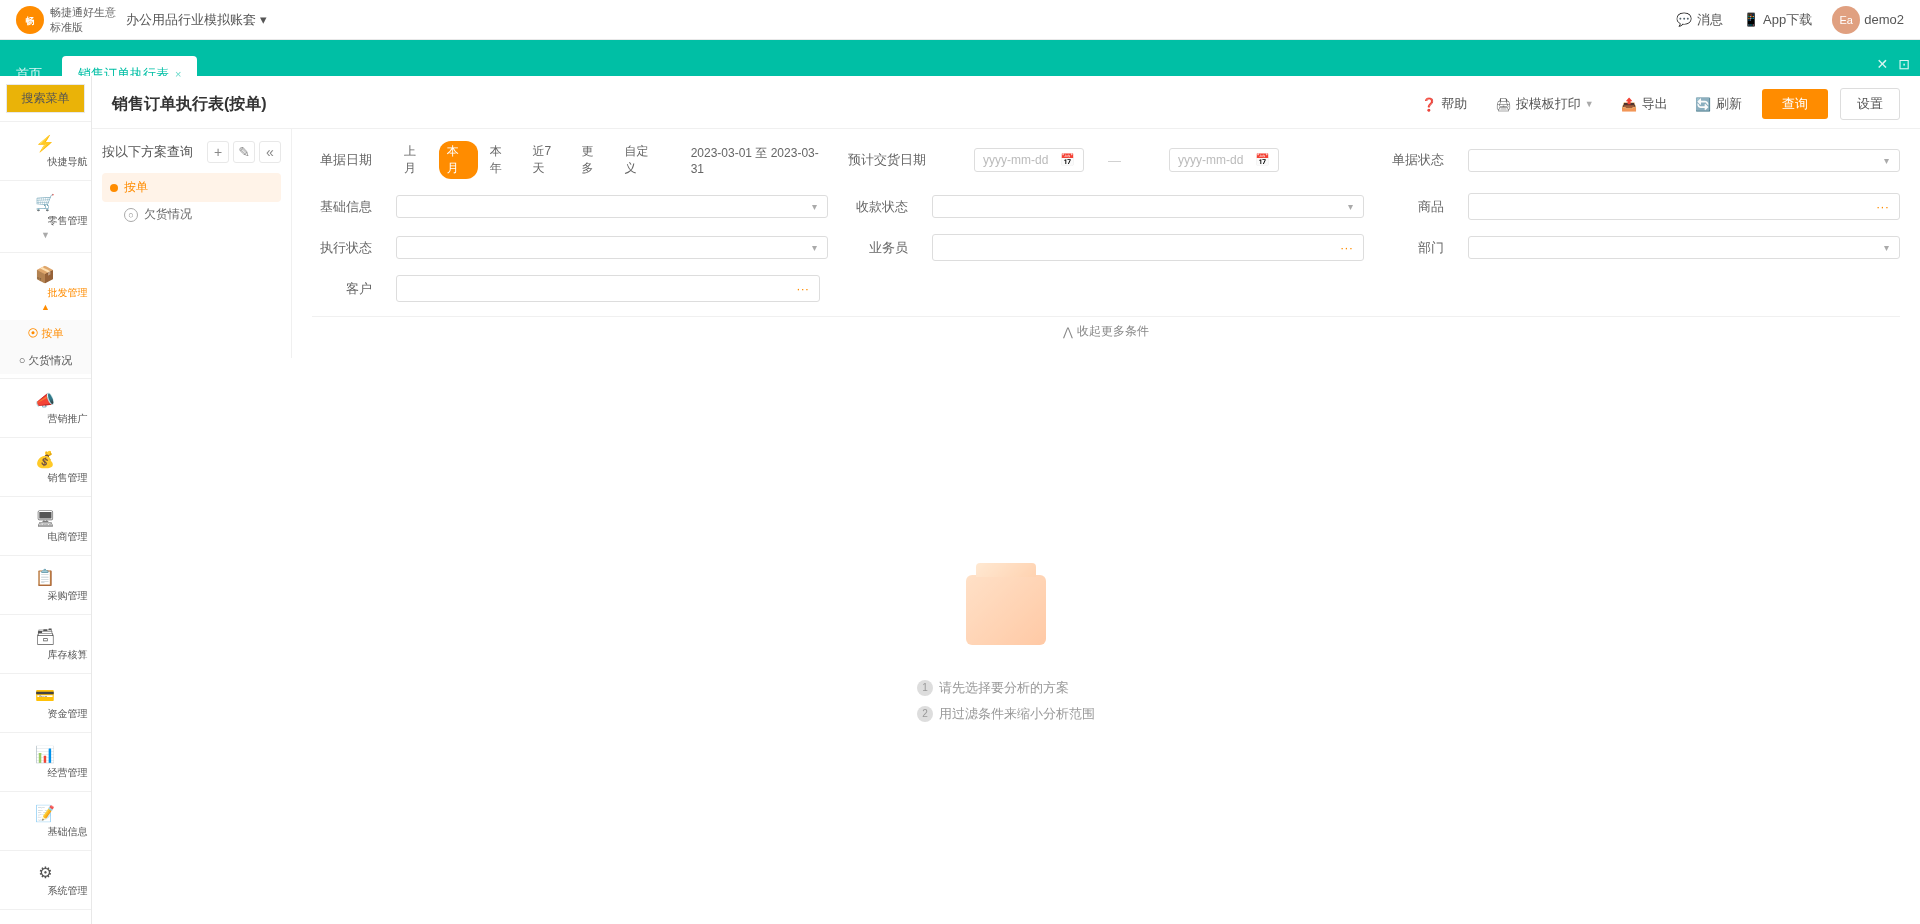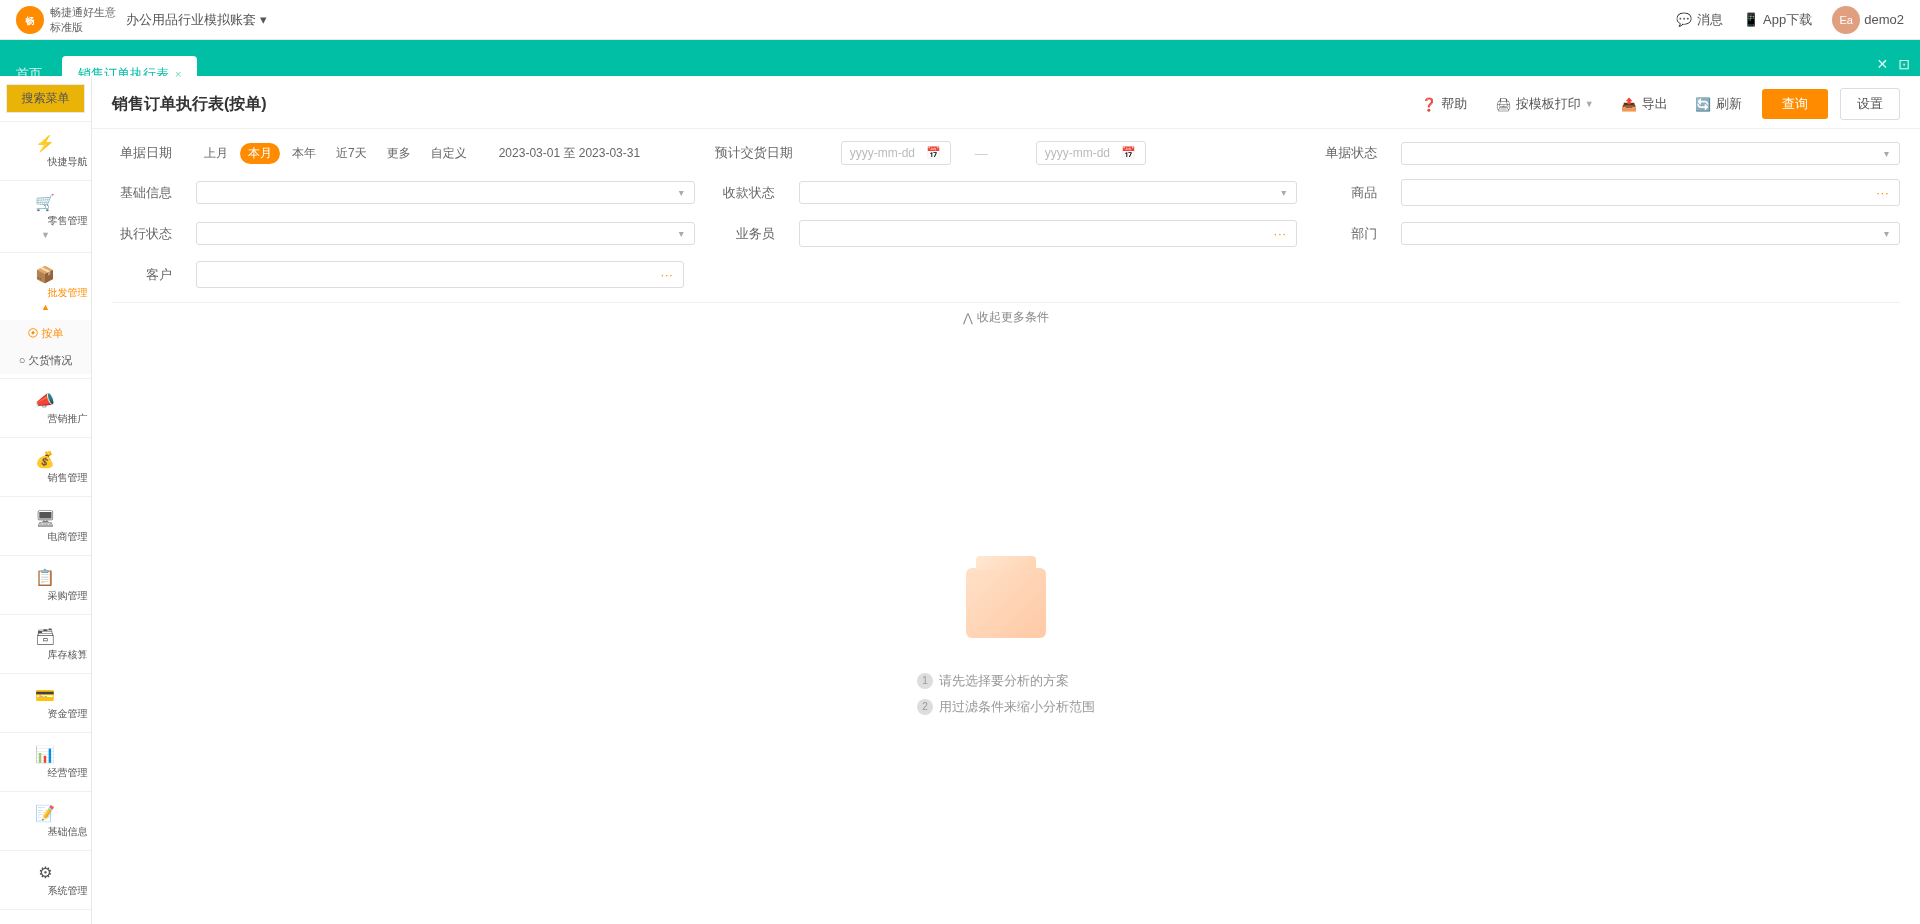--- a/index.html
+++ b/index.html
@@ -684,20 +684,44 @@
             <span>🔄</span>
             <span>刷新</span>
           </div>
           <button class="btn-primary">查询</button>
           <button class="btn-secondary">设置</button>
         </div>
       </div>
 
       <div class="filter-area">
 
+        <div class="filter-left-panel">
+          <div class="filter-panel-header">
+            <span>按以下方案查询</span>
+            <div class="filter-panel-actions">
+              <div class="small-icon-btn">
+                <span>+</span>
+              </div>
+              <div class="small-icon-btn">
+                <span>✎</span>
+              </div>
+              <div class="small-icon-btn">
+                <span>«</span>
+              </div>
+            </div>
+          </div>
+          <div class="scheme-item active">
+            <div class="scheme-dot"></div>
+            <span>按单</span>
+          </div>
+          <div class="scheme-sub-item">
+            <div class="scheme-sub-icon">○</div>
+            <span>欠货情况</span>
+          </div>
+        </div>
 
         <div class="filter-right-panel">
 
           <div class="filter-row">
             <div class="filter-group">
               <span class="filter-label">单据日期</span>
               <div class="date-tabs">
                 <span class="date-tab">上月</span>
                 <span class="date-tab active">本月</span>
                 <span class="date-tab">本年</span>

